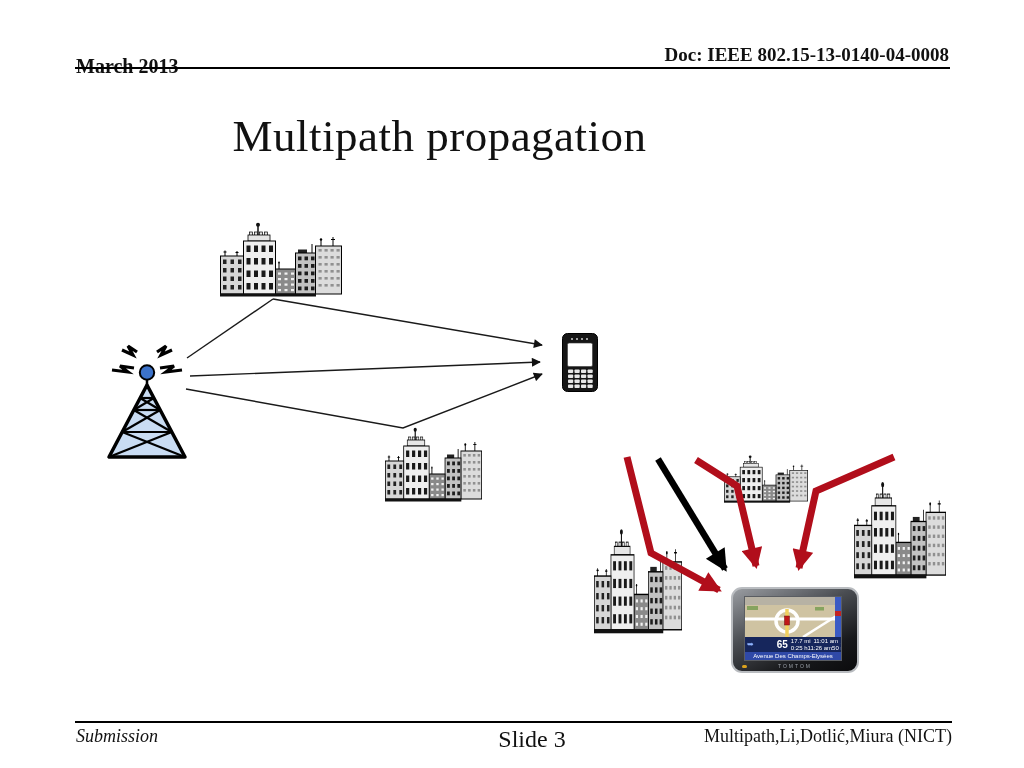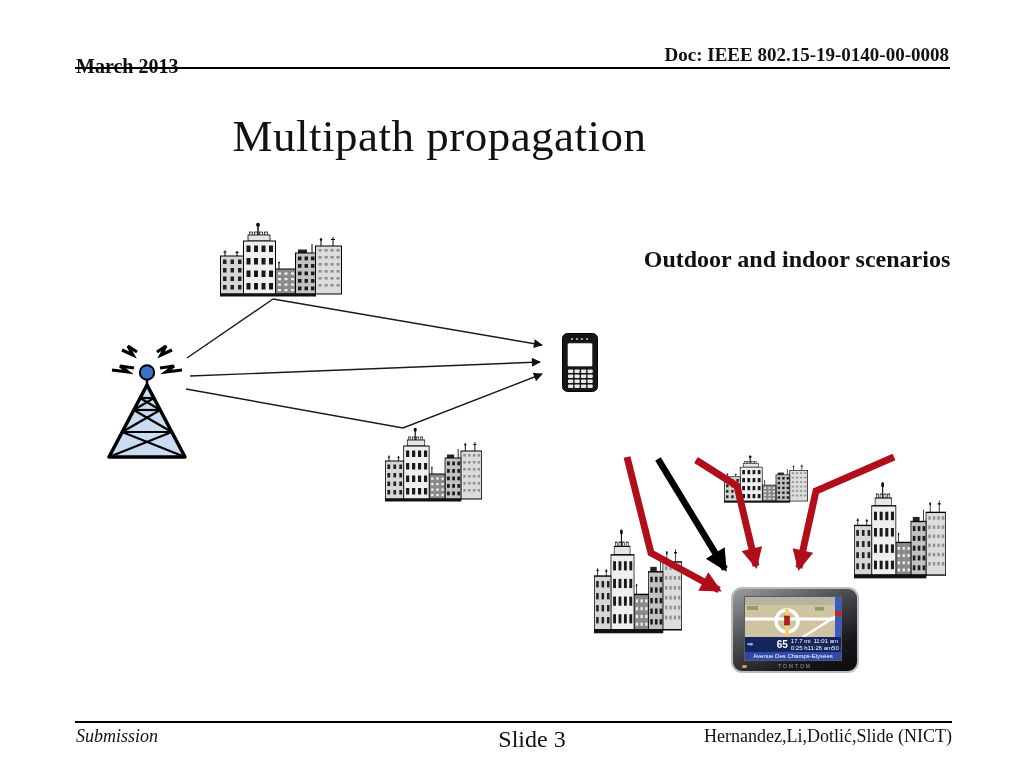--- a/index.html
+++ b/index.html
@@ -46,25 +46,24 @@
              letter-spacing:2px;color:#9aa0a8;}
   .gps-led{position:absolute;left:9px;bottom:3px;width:5px;height:3.5px;border-radius:2px;
            background:#dba21d;}
 </style>
 </head>
 <body>
 
 <div class="slide">
 
   <div class="abs hdr-date">March 2013</div>
-  <div class="abs hdr-doc">Doc: IEEE 802.15-19-0140-00-0008</div>
+  <div class="abs hdr-doc">Doc: IEEE 802.15-13-0140-04-0008</div>
   <div class="abs hdr-rule"></div>
 
   <div class="abs title">Multipath propagation</div>
-  <div class="abs scenario">Outdoor and indoor scenarios</div>
 
   <svg class="abs diagram" viewBox="0 0 1024 768" xmlns="http://www.w3.org/2000/svg">
     <defs>
       <marker id="m-small" viewBox="0 0 10 10" refX="9" refY="5" markerWidth="10" markerHeight="9" orient="auto" markerUnits="userSpaceOnUse">
           <path d="M0,0L10,5L0,10Z" class="ink-fill"></path>
         </marker>
       <marker id="m-big-red" viewBox="0 0 10 10" refX="8.5" refY="5" markerWidth="24" markerHeight="21" orient="auto" markerUnits="userSpaceOnUse">
           <path d="M0,0L10,5L0,10Z" class="red-fill"></path>
         </marker>
       <marker id="m-big-black" viewBox="0 0 10 10" refX="8.5" refY="5" markerWidth="25" markerHeight="22" orient="auto" markerUnits="userSpaceOnUse">
@@ -308,15 +307,15 @@
       </div>
       <div class="gps-street">Avenue Des Champs-Elysées</div>
     </div>
     <div class="gps-brand">TOMTOM</div>
     <div class="gps-led"></div>
   </div>
 
   <div class="abs ftr-rule"></div>
   <div class="abs ftr-left">Submission</div>
   <div class="abs ftr-center">Slide 3</div>
-  <div class="abs ftr-right">Hernandez,Li,Dotlić,Slide (NICT)</div>
+  <div class="abs ftr-right">Multipath,Li,Dotlić,Miura (NICT)</div>
 
 </div>
 
 </body></html>

